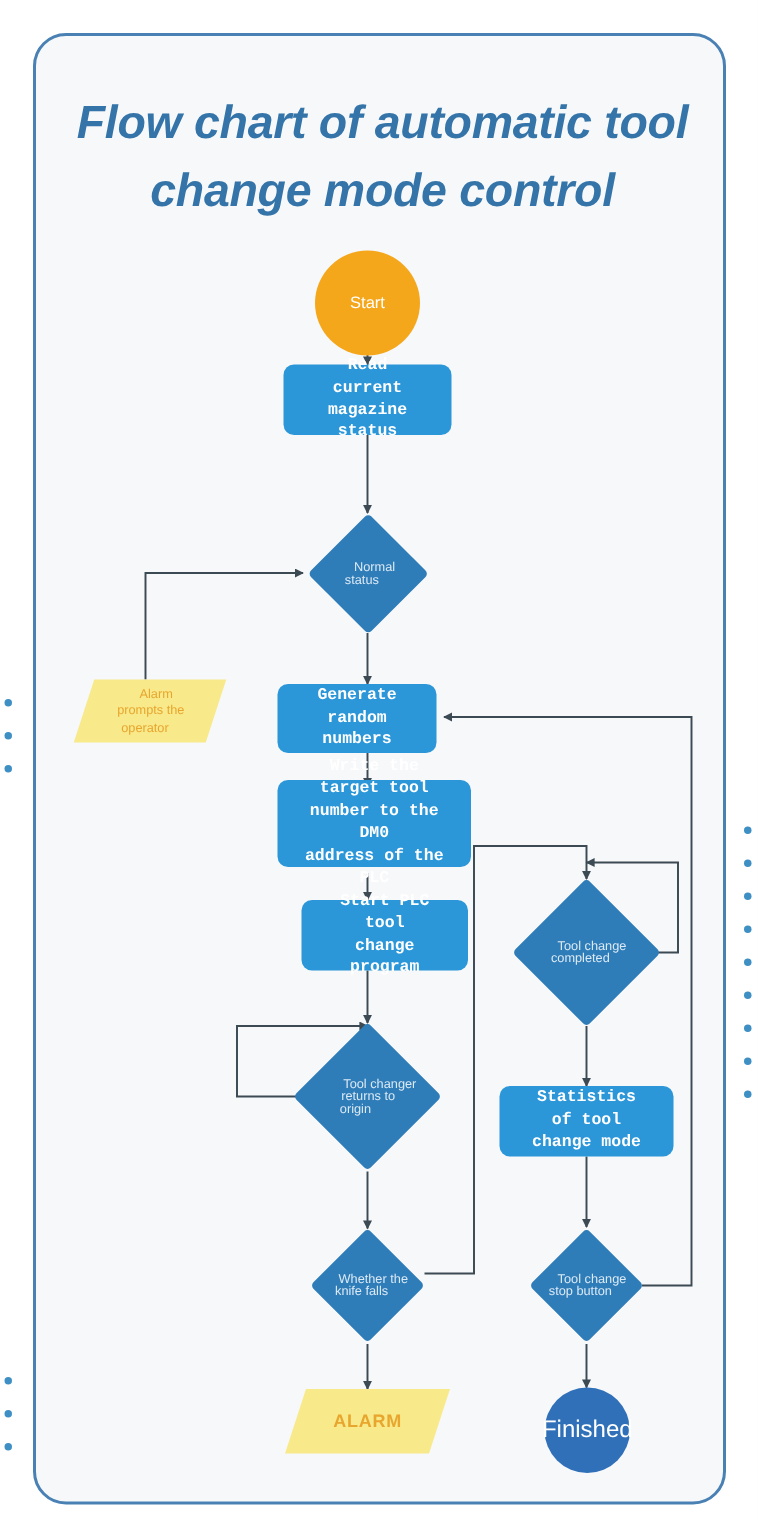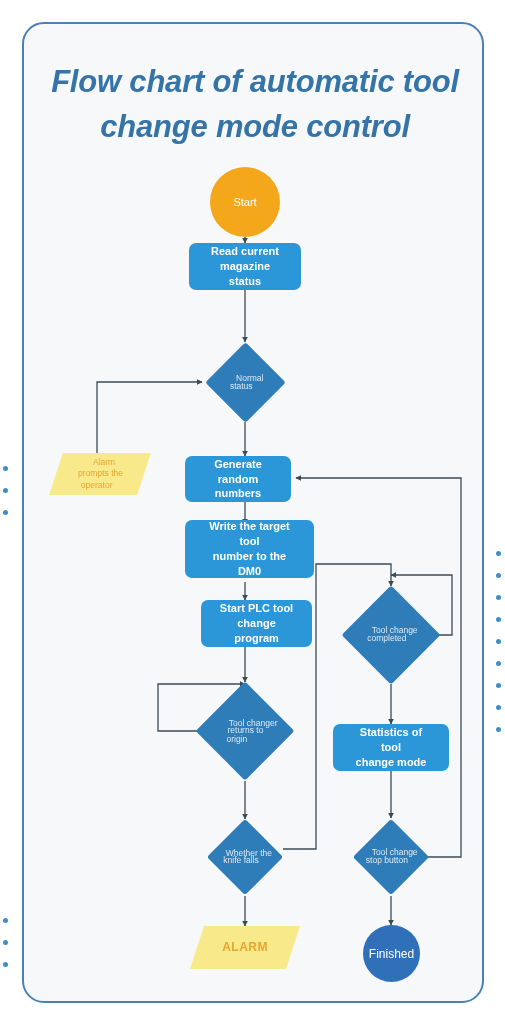--- a/index.html
+++ b/index.html
@@ -25,29 +25,29 @@
   }
 
   
   #wires{position:absolute;left:0;top:0;width:462px;height:981px;}
 
   
   .node{position:absolute;display:flex;align-items:center;justify-content:center;
         text-align:center;box-sizing:border-box;}
 
   .proc{background:#2B96D8;border-radius:7px;color:#ffffff;
-        font-size:11px;font-weight:bold;line-height:1.35;padding:4px 18px;}
+        font-size:11px;font-weight:bold;line-height:1.35;padding:4px 18px;font-family:Liberation Mono, monospace;}
 
   .dec{background:#2E7CB8;color:#DCEAF5;font-size:8.5px;line-height:1.35;
        transform:rotate(45deg);border-radius:3px;}
   .dec span{display:block;transform:rotate(-45deg);white-space:nowrap;}
 
   .term{border-radius:50%;color:#ffffff;}
   .term-start{background:#F5A71B;font-size:11px;}
-  .term-end{background:#3070B8;font-size:12px;}
+  .term-end{background:#3070B8;font-size:16px;}
 
   .io{background:#F8E98A;color:#E8A62E;font-size:8.5px;line-height:1.35;
       transform:skewX(-18deg);}
   .io span{display:block;transform:skewX(18deg);}
   .io-strong span{font-size:12px;font-weight:bold;letter-spacing:.5px;}
 </style>
 </head>
 <body>
 
 <div id="page">
@@ -173,20 +173,21 @@
       <div>
         <div>Generate random</div>
         <div>numbers</div>
       </div>
     </div>
 
     <div class="node proc" style="left:161px;top:496px;width:129px;height:58px;">
       <div>
         <div>Write the target tool</div>
         <div>number to the DM0</div>
+        <div>address of the PLC</div>
       </div>
     </div>
 
     <div class="node proc" style="left:161px;top:576px;width:111px;height:47px;margin-left:16px;">
       <div>
         <div>Start PLC tool</div>
         <div>change program</div>
       </div>
     </div>
 

